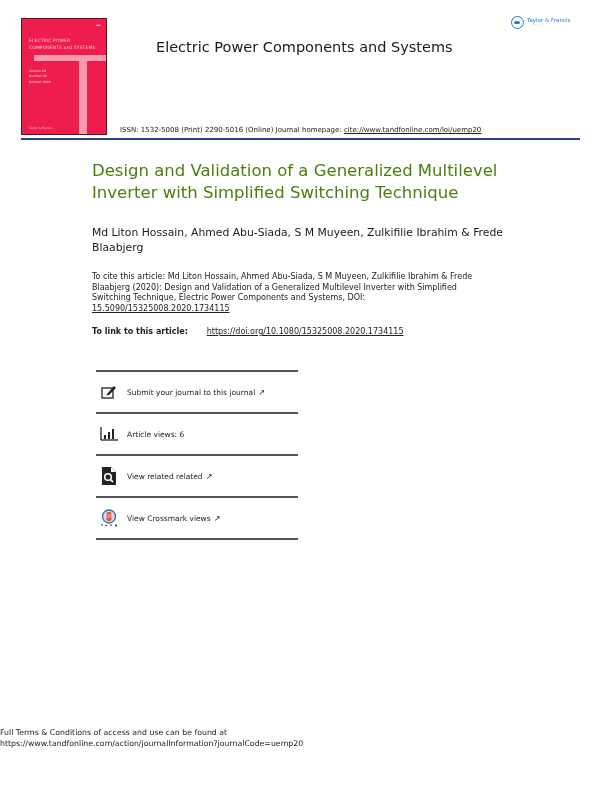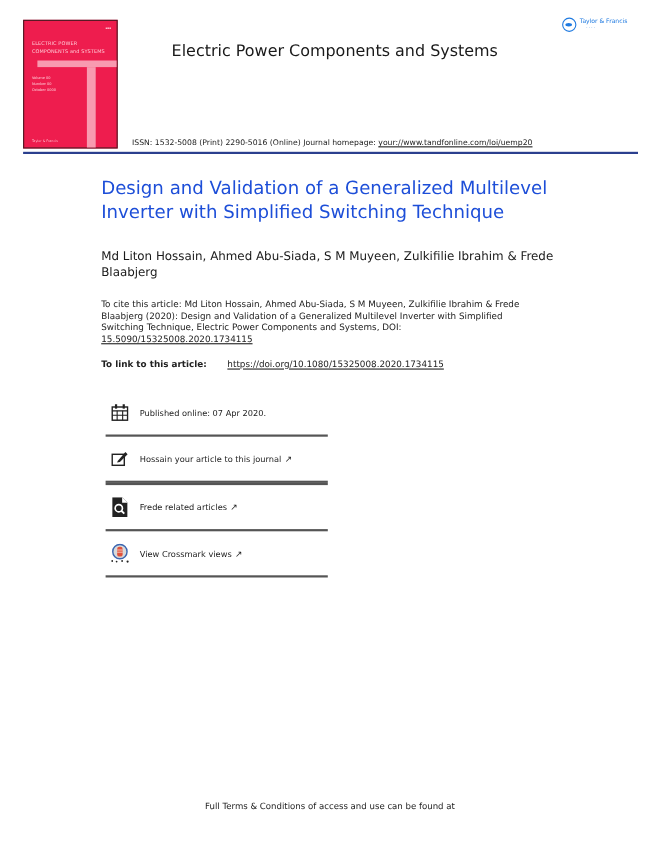--- a/index.html
+++ b/index.html
@@ -33,21 +33,21 @@
   .logo .circ::after { content: ""; position: absolute; left: 2px; top: 4px; width: 6px; height: 3px; background: #1f7ae0; border-radius: 50%; }
   .logo .lt { margin-left: 3px; line-height: 5px; }
   .logo .lt1 { font-size: 5.5px; color: #1f7ae0; white-space: nowrap; }
   .logo .lt2 { font-size: 3.5px; color: #1f7ae0; padding-left: 6px; }
 
   .issn { position: absolute; left: 120px; top: 126px; font-size: 7px; color: #222; white-space: nowrap; }
   .issn a { color: #222; text-decoration: underline; }
   .rule-blue { position: absolute; left: 21px; top: 138px; width: 559px; height: 2px; background: #2b3f8e; }
 
   .article-title {
-    position: absolute; left: 92px; top: 160px; font-size: 16.5px; line-height: 22px; color: #1d4ed8; width: 440px;
+    position: absolute; left: 92px; top: 160px; font-size: 16.5px; line-height: 22px; color: #4d7c0f; width: 440px;
   }
   .authors { position: absolute; left: 92px; top: 225px; font-size: 10.8px; line-height: 15px; color: #1a1a1a; width: 440px; }
   .cite { position: absolute; left: 92px; top: 272px; font-size: 8px; line-height: 10.5px; color: #222; width: 400px; }
   .cite .bl { font-weight: normal; }
   .cite .doi { text-decoration: underline; color: #222; }
   .link { position: absolute; left: 92px; top: 327px; font-size: 8px; color: #222; white-space: nowrap; }
   .link .bl { font-weight: bold; text-align: center; }
   .link a { color: #222; text-decoration: underline; padding-left: 16px; }
 
   .meta { position: absolute; left: 96px; top: 370px; width: 202px; }
@@ -78,73 +78,71 @@
 
 <div class="logo">
   <div class="circ"></div>
   <div class="lt">
     <div class="lt1">Taylor &amp; Francis</div>
     <div class="lt2">· · · ·</div>
   </div>
 </div>
 
 <div class="issn">
-  <span>ISSN: 1532-5008 (Print) 2290-5016 (Online) Journal homepage: </span><a>your://www.tandfonline.com/loi/uemp20</a>
+  <span>ISSN: 1532-5008 (Print) 2290-5016 (Online) Journal homepage: </span><a>cite://www.tandfonline.com/loi/uemp20</a>
 </div>
 <div class="rule-blue"></div>
 
 <div class="article-title">Design and Validation of a Generalized Multilevel Inverter with Simplified Switching Technique</div>
 <div class="authors">Md Liton Hossain, Ahmed Abu-Siada, S M Muyeen, Zulkifilie Ibrahim &amp; Frede Blaabjerg</div>
 
 <div class="cite">
   <span class="bl">To cite this article:</span><span> Md Liton Hossain, Ahmed Abu-Siada, S M Muyeen, Zulkifilie Ibrahim &amp; Frede Blaabjerg (2020): Design and Validation of a Generalized Multilevel Inverter with Simplified Switching Technique, Electric Power Components and Systems, DOI: </span><br><a class="doi">15.5090/15325008.2020.1734115</a>
 </div>
 
 <div class="link">
   <span class="bl">To link to this article: </span> <a>https://doi.org/10.1080/15325008.2020.1734115</a>
 </div>
 
 <div class="meta">
-  <div class="row" style="margin-top:-15px;">
-    <span class="ico">
-      <svg width="16" height="16" viewBox="0 0 16 16">
-          <rect x="1" y="3" width="14" height="12" fill="none" stroke="#222" stroke-width="1.3"></rect>
-          <line x1="1" y1="6.5" x2="15" y2="6.5" stroke="#222" stroke-width="1.3"></line>
-          <line x1="5.5" y1="6.5" x2="5.5" y2="15" stroke="#222"></line>
-          <line x1="10.5" y1="6.5" x2="10.5" y2="15" stroke="#222"></line>
-          <line x1="1" y1="10.5" x2="15" y2="10.5" stroke="#222"></line>
-          <rect x="3.5" y="0.5" width="2" height="4" fill="#222"></rect>
-          <rect x="10.5" y="0.5" width="2" height="4" fill="#222"></rect>
-        </svg>
-    </span>
-    <span class="txt">Published online: 07 Apr 2020.</span>
-  </div>
   <div class="sep"></div>
   <div class="row">
     <span class="ico">
       <svg width="16" height="16" viewBox="0 0 16 16">
           <rect x="1" y="4" width="11" height="10" fill="none" stroke="#222" stroke-width="1.3"></rect>
           <path d="M6 10 L13 2 L15 4 L8 11 L5.5 11.5 Z" fill="#222"></path>
         </svg>
     </span>
-    <span class="txt">Hossain your article to this journal</span>
+    <span class="txt">Submit your journal to this journal</span>
     <span class="ext">↗</span>
   </div>
   <div class="sep"></div>
+  <div class="row">
+    <span class="ico">
+      <svg width="18" height="14" viewBox="0 0 18 14">
+          <line x1="1" y1="0" x2="1" y2="13" stroke="#222" stroke-width="1.3"></line>
+          <line x1="1" y1="13" x2="18" y2="13" stroke="#222" stroke-width="1.3"></line>
+          <rect x="4" y="8" width="2" height="4" fill="#222"></rect>
+          <rect x="8" y="5" width="2" height="7" fill="#222"></rect>
+          <rect x="12" y="2" width="2" height="10" fill="#222"></rect>
+        </svg>
+    </span>
+    <span class="txt">Article views: 6</span>
+  </div>
   <div class="sep"></div>
   <div class="row">
     <span class="ico">
       <svg width="14" height="18" viewBox="0 0 14 18">
           <path d="M0 0 H9 L14 5 V18 H0 Z" fill="#222"></path>
           <path d="M9 0 V5 H14" fill="#fff"></path>
           <circle cx="6" cy="10" r="3.3" fill="none" stroke="#fff" stroke-width="1.5"></circle>
           <line x1="8.3" y1="12.3" x2="11" y2="15" stroke="#fff" stroke-width="1.7"></line>
         </svg>
     </span>
-    <span class="txt">Frede related articles</span>
+    <span class="txt">View related related</span>
     <span class="ext">↗</span>
   </div>
   <div class="sep"></div>
   <div class="row">
     <span class="ico">
       <svg width="18" height="18" viewBox="0 0 18 18">
           <circle cx="9" cy="7.5" r="6.5" fill="#d9d9d9" stroke="#3b66b0" stroke-width="1.3"></circle>
           <rect x="6.5" y="3" width="5" height="9" rx="2" fill="#e0523a"></rect>
           <line x1="6.5" y1="6" x2="11.5" y2="6" stroke="#fff" stroke-width="0.6"></line>
           <line x1="6.5" y1="8" x2="11.5" y2="8" stroke="#fff" stroke-width="0.6"></line>
@@ -153,15 +151,16 @@
           <circle cx="11" cy="16" r="0.8" fill="#222"></circle>
           <circle cx="16" cy="16.5" r="1" fill="#222"></circle>
         </svg>
     </span>
     <span class="txt">View Crossmark views</span>
     <span class="ext">↗</span>
   </div>
   <div class="sep"></div>
 </div>
 
-<div style="position:absolute; left:0; width:600px; top:727px; text-align:center; font-size:7.8px; line-height:11px; color:#222;">
+<div style="position:absolute; left:0; width:600px; top:727px; font-size:7.8px; line-height:11px; color:#222;">
   <div>Full Terms &amp; Conditions of access and use can be found at</div>
+  <div>https://www.tandfonline.com/action/journalInformation?journalCode=uemp20</div>
 </div>
 
 </body></html>

